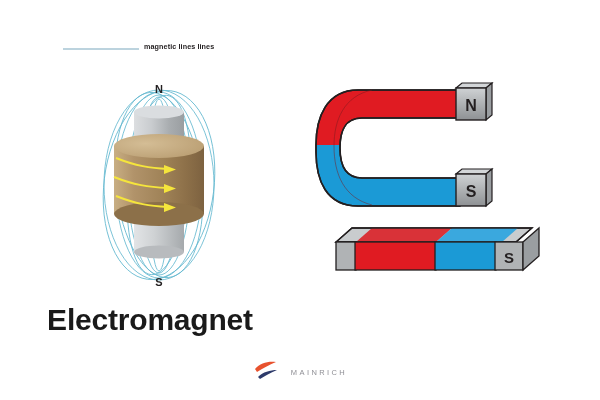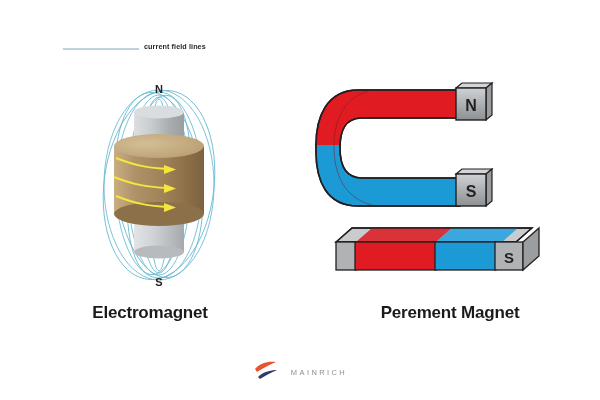--- a/index.html
+++ b/index.html
@@ -46,21 +46,21 @@
   
   .diagram {
     position: absolute;
   }
   #electromagnet-figure { left: 58px; top: 80px; width: 205px; height: 210px; }
   #permanent-figure     { left: 310px; top: 82px; width: 250px; height: 210px; }
 
   
   .caption {
     position: absolute;
-    font-size: 17px;
+    font-size: 30px;
     font-weight: bold;
     color: #1a1a1a;
     letter-spacing: -0.2px;
     text-align: center;
     white-space: nowrap;
   }
   #caption-electromagnet { left: 0px;   top: 303px; width: 300px; }
   #caption-permanent     { left: 300px; top: 303px; width: 300px; }
 
   
@@ -87,21 +87,21 @@
 <div id="stage">
 
   <div class="legend">
 
     <div class="legend-row">
       <span class="legend-swatch">
         <svg width="78" height="12" viewBox="0 0 78 12">
           <line x1="1" y1="6" x2="77" y2="6" stroke="#7aa8bd" stroke-width="1.2"></line>
         </svg>
       </span>
-      <span class="legend-label">current field lines</span>
+      <span class="legend-label">magnetic lines lines</span>
     </div>
 
 
   </div>
 
   <div class="diagram" id="electromagnet-figure">
     <svg width="205" height="210" viewBox="0 0 205 210">
       <defs>
         <linearGradient id="coreGrad" x1="0" y1="0" x2="1" y2="0">
           <stop offset="0%" stop-color="#dcdee0"></stop>
@@ -231,21 +231,20 @@
         <rect x="185" y="160" width="28" height="28" fill="#b0b3b5" stroke="#231f20" stroke-width="1.3"></rect>
 
         <polygon points="213,160 229,146 229,174 213,188" fill="#9a9ea1" stroke="#231f20" stroke-width="1.3"></polygon>
 
         <text x="199" y="181" text-anchor="middle" font-family="Liberation Sans, sans-serif" font-size="15" font-weight="bold" fill="#231f20">S</text>
       </g>
     </svg>
   </div>
 
   <div class="caption" id="caption-electromagnet">Electromagnet</div>
-  <div class="caption" id="caption-permanent">Perement Magnet</div>
 
   <div id="footer-logo">
     <span>
       <svg width="26" height="20" viewBox="0 0 26 20">
         <path d="M2,9 C7,3 15,1 23,2 C16,5 10,8 4,12 Z" fill="#e8522e"></path>
         <path d="M5,17 C10,12 17,10 24,10 C17,13 12,16 7,19 Z" fill="#2e3b6b"></path>
       </svg>
     </span>
     <span id="logo-wordmark">MAINRICH</span>
   </div>

